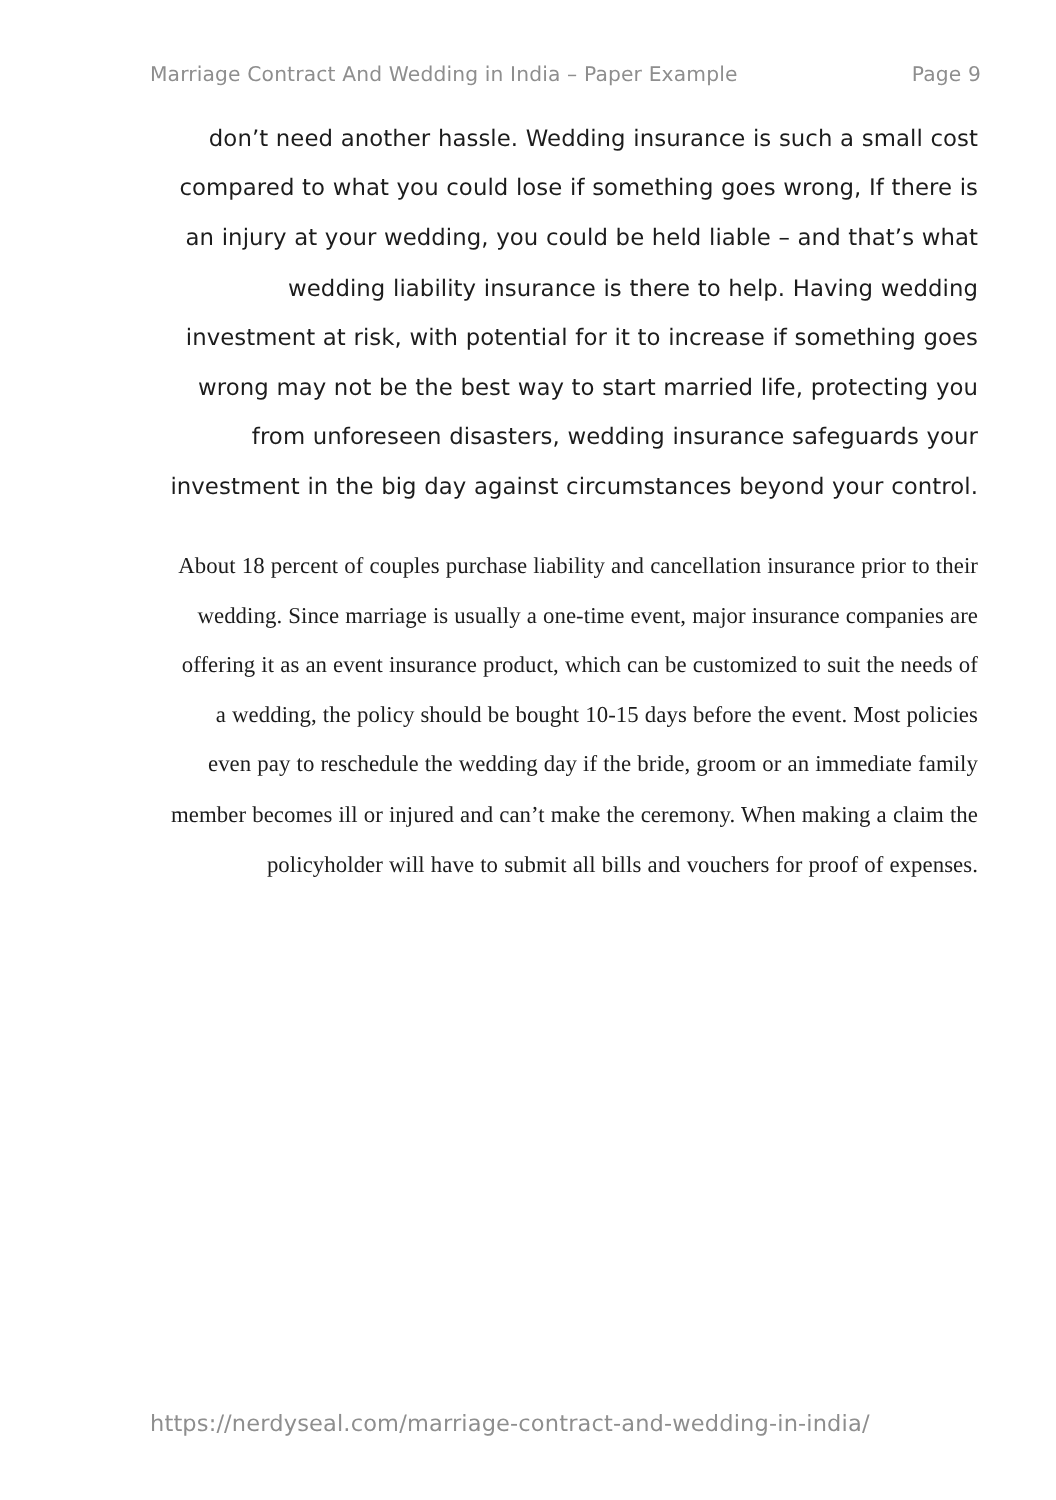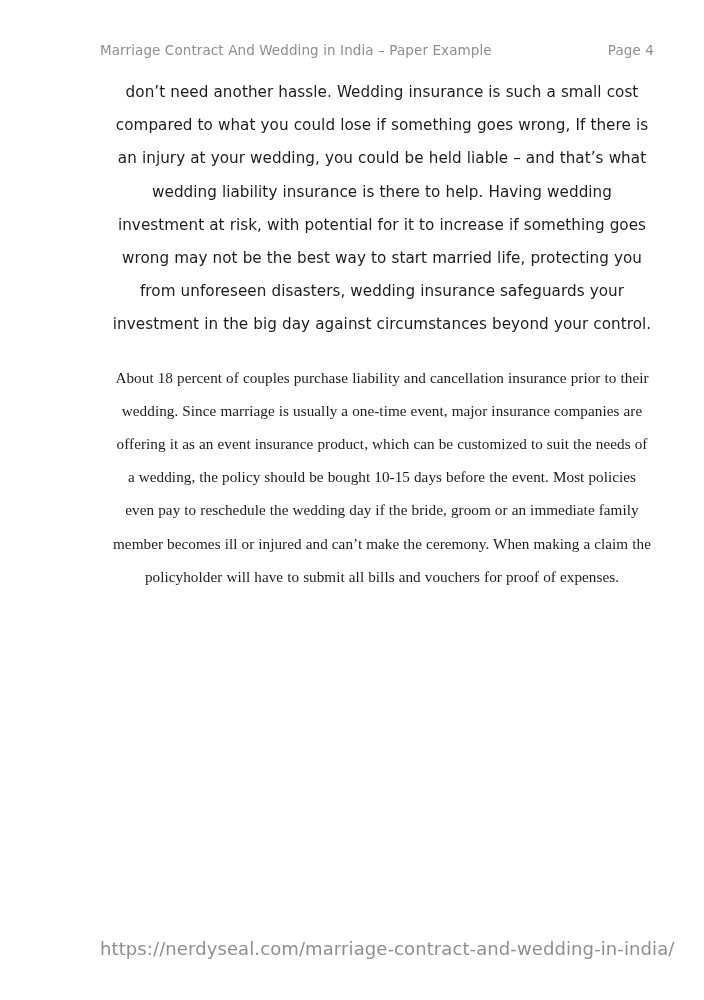--- a/index.html
+++ b/index.html
@@ -57,56 +57,56 @@
     left: 100px;
     top: 76px;
     width: 552px;
   }
 
   .paragraph {
     font-size: 15.2px;
     line-height: 33.2px;
     color: #1c1c1c;
     margin: 0 0 19px 12px;
-    text-align: center;
+    text-align: right;
     word-spacing: 0.2px;
     letter-spacing: 0.05px;
   }
 
   .paragraph:last-child {
     margin-bottom: 0;
     font-family: Liberation Serif, serif;
   }
 
   
   .page-footer {
     position: absolute;
     left: 100px;
     top: 938px;
     width: 560px;
-    font-size: 18px;
+    font-size: 15px;
     line-height: 22px;
     color: #8e8e8e;
     letter-spacing: 0.1px;
     white-space: nowrap;
   }
 
   .footer-link {
     color: #8e8e8e;
     text-decoration: none;
   }
 </style>
 </head>
 <body>
 
 <div class="page">
 
   <div class="page-header">
     <span class="header-title">Marriage Contract And Wedding in India – Paper Example</span>
-    <span class="header-page">Page 4</span>
+    <span class="header-page">Page 9</span>
   </div>
 
   <div class="page-body">
     <p class="paragraph">don’t need another hassle. Wedding insurance is such a small cost compared to what you could lose if something goes wrong, If there is an injury at your wedding, you could be held liable – and that’s what wedding liability insurance is there to help. Having wedding investment at risk, with potential for it to increase if something goes wrong may not be the best way to start married life, protecting you from unforeseen disasters, wedding insurance safeguards your investment in the big day against circumstances beyond your control.</p>
     <p class="paragraph">About 18 percent of couples purchase liability and cancellation insurance prior to their wedding. Since marriage is usually a one-time event, major insurance companies are offering it as an event insurance product, which can be customized to suit the needs of a wedding, the policy should be bought 10-15 days before the event. Most policies even pay to reschedule the wedding day if the bride, groom or an immediate family member becomes ill or injured and can’t make the ceremony. When making a claim the policyholder will have to submit all bills and vouchers for proof of expenses.</p>
   </div>
 
   <div class="page-footer">
     <a class="footer-link" href="#">https://nerdyseal.com/marriage-contract-and-wedding-in-india/</a>
   </div>

